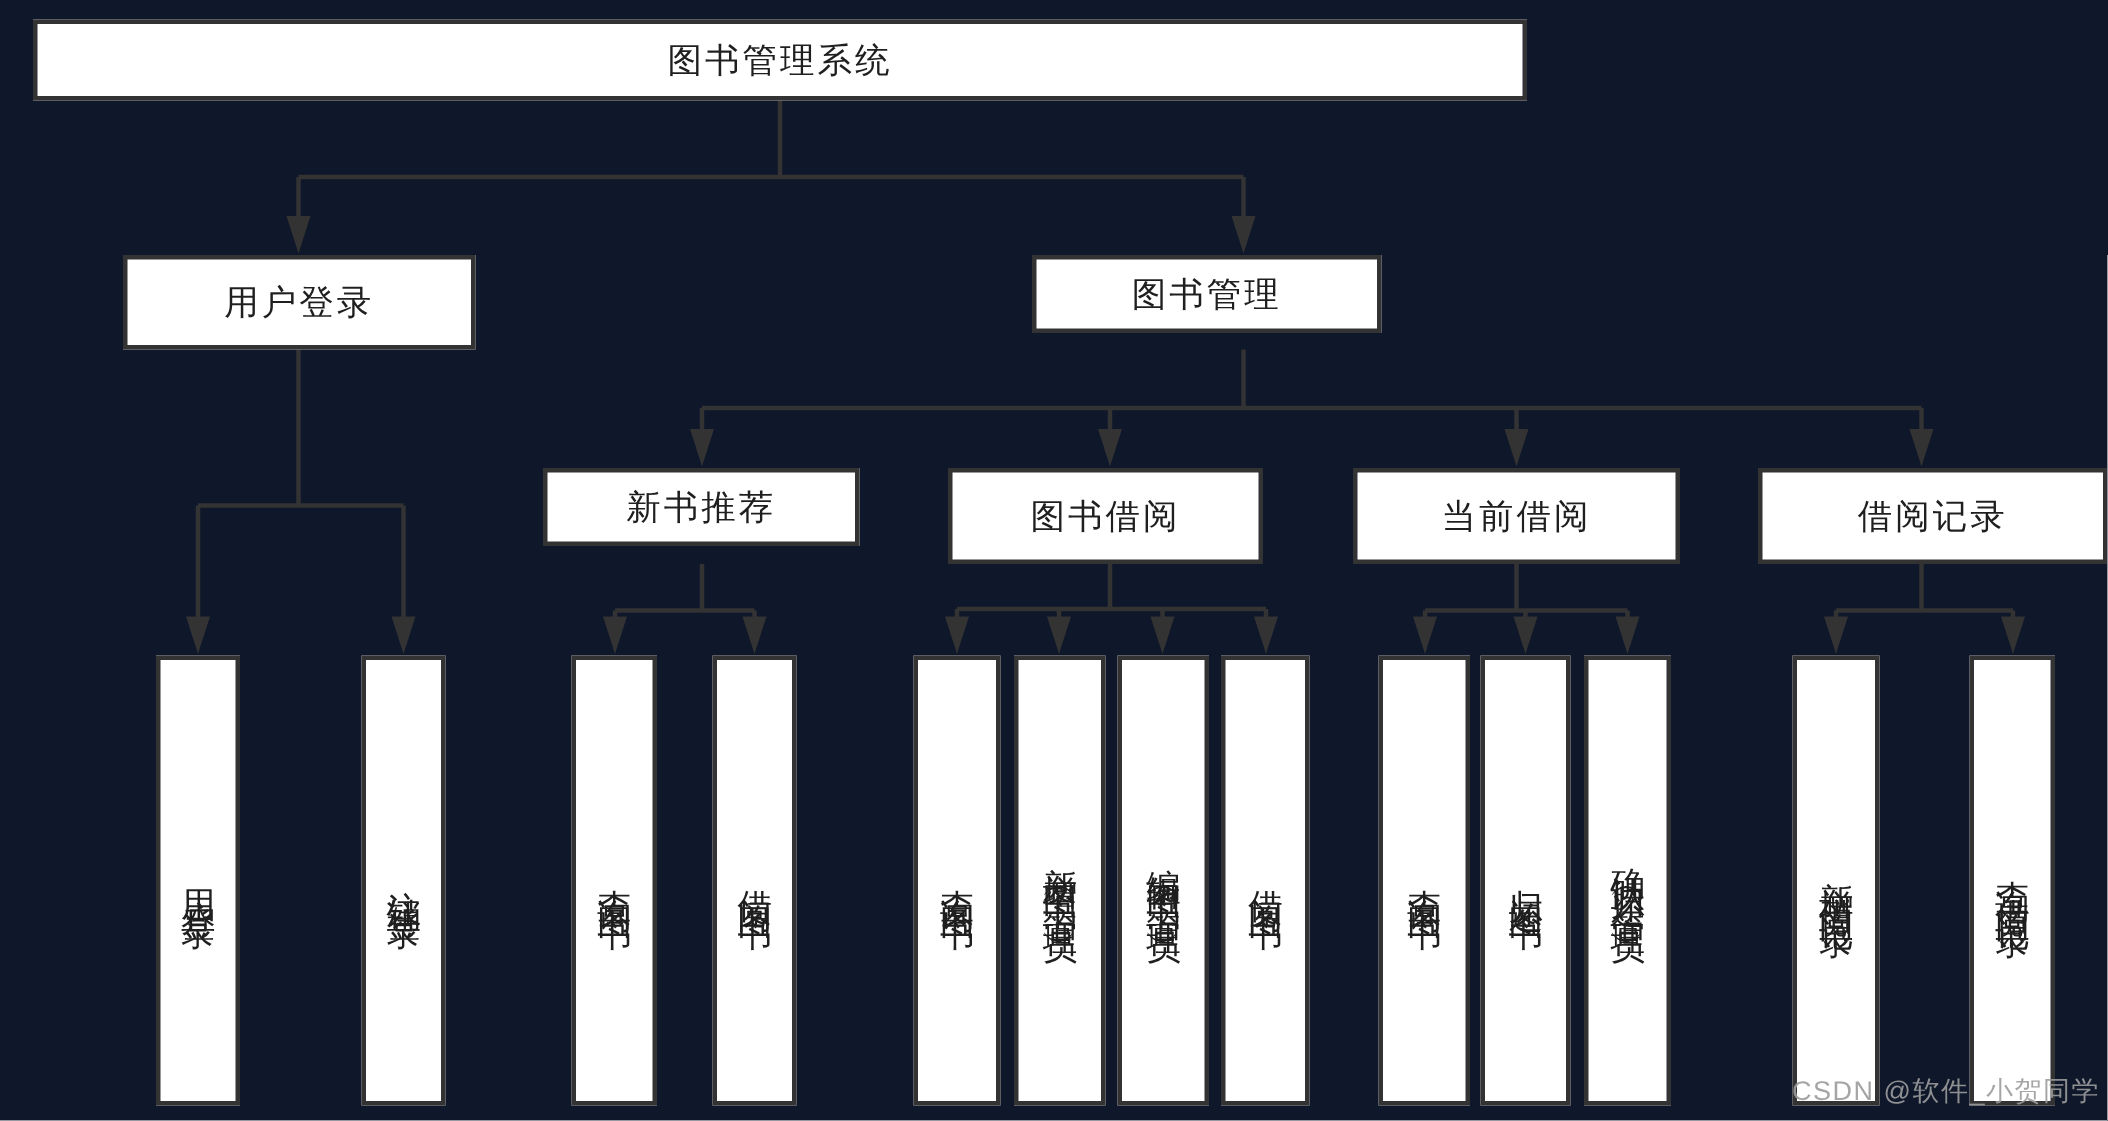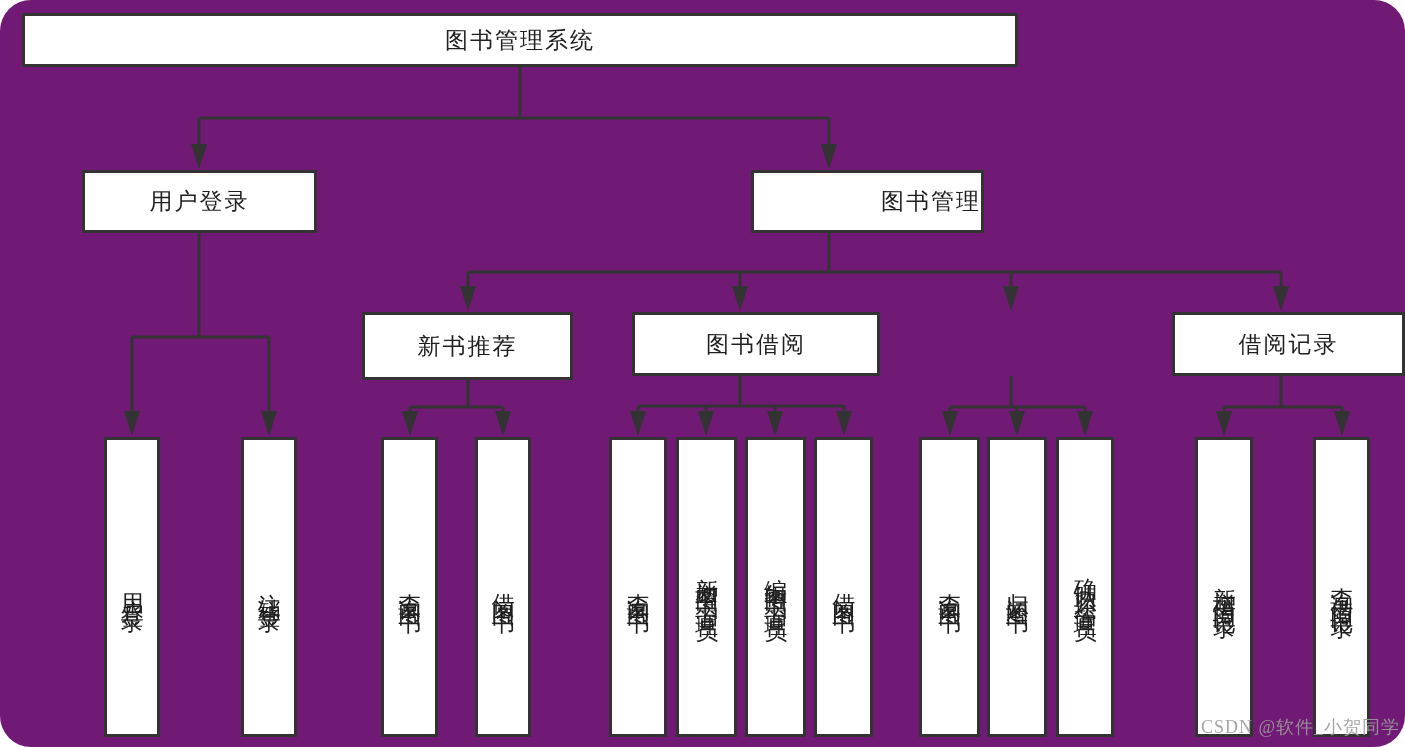--- a/index.html
+++ b/index.html
@@ -1,24 +1,23 @@
 <!DOCTYPE html>
 <html><head>
 <meta charset="utf-8">
 <style>
   html, body { margin: 0; padding: 0; background: #ffffff; }
   .stage {
     position: relative;
     width: 1405px;
     height: 747px;
-    background: #701a75;
-    font-family: Liberation Serif, serif;
+    background: #0f172a;
+    font-family: Liberation Sans, sans-serif;
     color: #1f1f1f;
     overflow: hidden;
-    border-radius: 31px;
   }
   svg.connectors {
     position: absolute;
     left: 0; top: 0;
     width: 1405px; height: 747px;
     z-index: 1;
   }
   .node {
     position: absolute;
     z-index: 2;
@@ -109,29 +108,32 @@
     </g>
   </svg>
 
   <div class="node" style="left:22px; top:13px; width:996px; height:54px;">
     <span class="hlabel">图书管理系统</span>
   </div>
 
   <div class="node" style="left:82px; top:170px; width:235px; height:63px;">
     <span class="hlabel">用户登录</span>
   </div>
-  <div class="node" style="left:751px; top:170px; width:233px; height:63px;justify-content:flex-end;">
+  <div class="node" style="left:688px; top:170px; width:233px; height:52px;">
     <span class="hlabel">图书管理</span>
   </div>
 
-  <div class="node" style="left:362px; top:312px; width:211px; height:68px;">
+  <div class="node" style="left:362px; top:312px; width:211px; height:52px;">
     <span class="hlabel">新书推荐</span>
   </div>
-  <div class="node" style="left:632px; top:312px; width:248px; height:64px;">
+  <div class="node" style="left:632px; top:312px; width:210px; height:64px;">
     <span class="hlabel">图书借阅</span>
+  </div>
+  <div class="node" style="left:902px; top:312px; width:218px; height:64px;">
+    <span class="hlabel">当前借阅</span>
   </div>
   <div class="node" style="left:1172px; top:312px; width:233px; height:64px;">
     <span class="hlabel">借阅记录</span>
   </div>
 
   <div class="node" style="left:104px; top:437px; width:56px; height:300px;">
     <span class="vlabel">用户登录</span>
   </div>
   <div class="node" style="left:241px; top:437px; width:56px; height:300px;">
     <span class="vlabel">注销登录</span>

